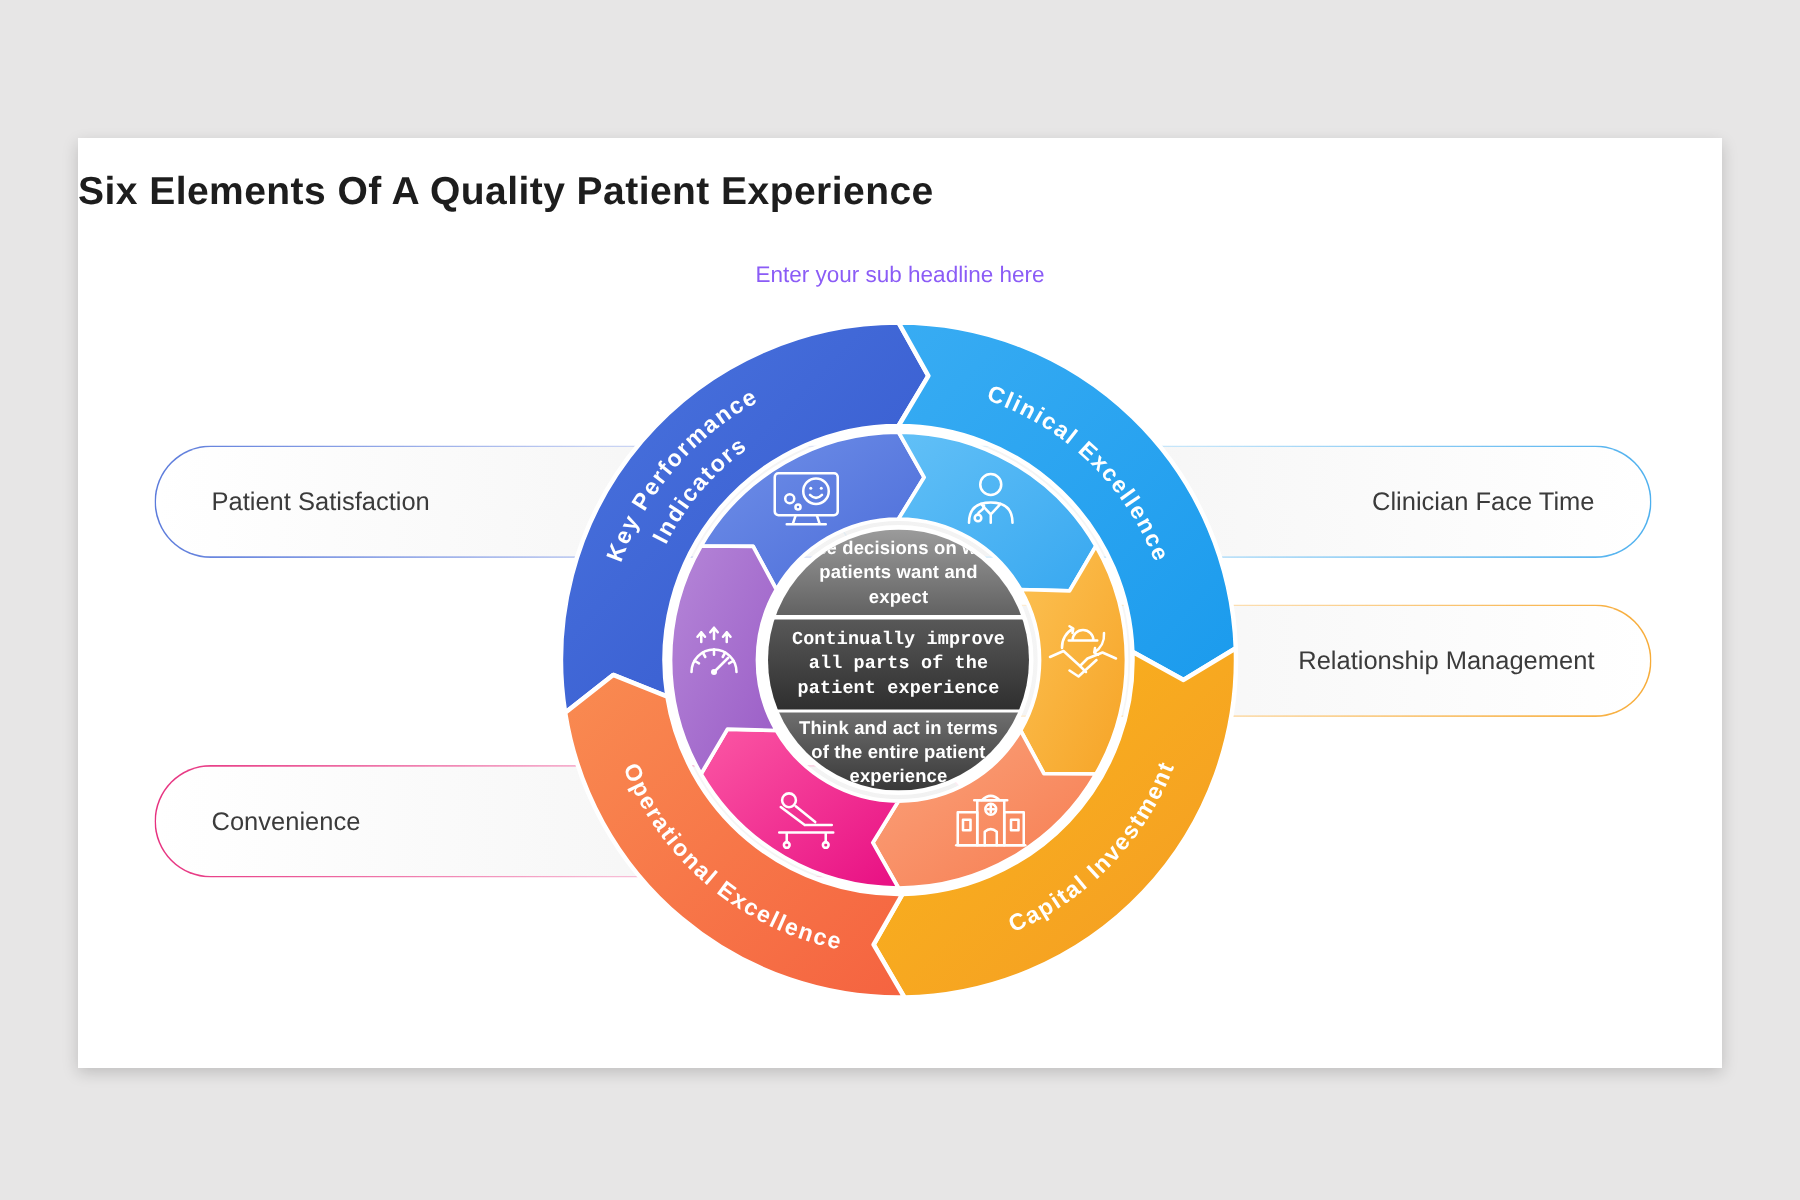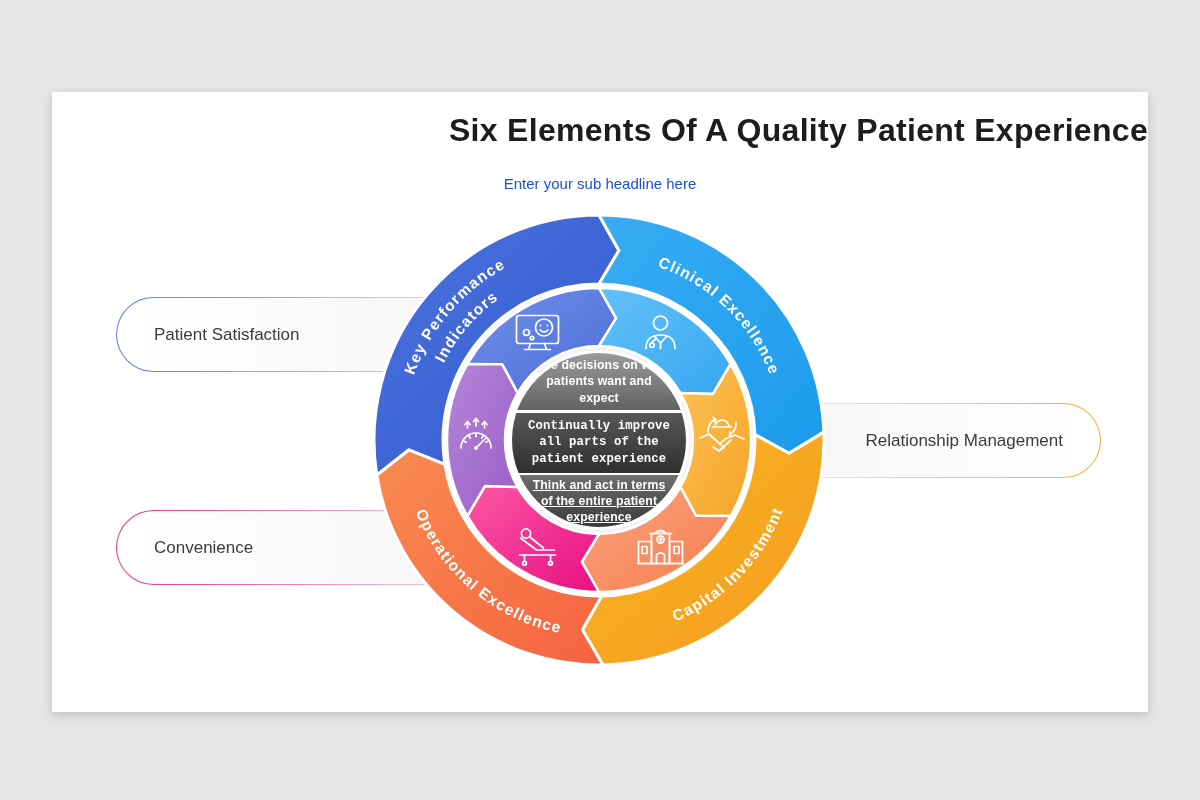--- a/index.html
+++ b/index.html
@@ -1,51 +1,54 @@
 <!DOCTYPE html>
 <html><head>
 <meta charset="utf-8">
 <style>
   html,body{margin:0;padding:0;background:#e7e6e6;}
   .stage{position:relative;width:1200px;height:800px;background:#e7e6e6;overflow:hidden;
          font-family:"Liberation Sans",sans-serif;}
   .slide{position:absolute;left:52px;top:92px;width:1096px;height:620px;background:#ffffff;
          box-shadow:0 3px 10px rgba(0,0,0,0.18);}
-  .title{position:absolute;top:20px;left:0;width:100%;text-align:right;font-size:32px;
+  .title{position:absolute;top:20px;left:0;width:100%;text-align:left;font-size:26px;
          font-weight:600;color:#1d1d1d;letter-spacing:0.3px;}
   .subtitle{position:absolute;top:83px;left:0;width:100%;text-align:center;font-size:15px;
-         font-weight:500;color:#1d4ed8;}
+         font-weight:500;color:#8b5cf6;}
   .pill{position:absolute;width:545px;height:75px;border-radius:38px;border:1.6px solid transparent;
         display:flex;align-items:center;font-size:17px;color:#3b3b3b;z-index:1;box-sizing:border-box;}
-  .pill-left{left:64px;padding-left:37px;}
+  .pill-left{left:51px;padding-left:37px;}
   .pill-right{left:504px;justify-content:flex-end;padding-right:37px;}
   .row0{top:205px;} .row1{top:311px;} .row2{top:418px;}
   .wheel{position:absolute;left:317px;top:118px;width:460px;height:460px;z-index:2;}
   .center-disc{position:absolute;left:457px;top:258px;width:180px;height:180px;border-radius:50%;
         background:#ffffff;border:3px solid #ffffff;overflow:hidden;display:flex;flex-direction:column;
         gap:2.5px;z-index:3;box-sizing:border-box;}
   .band{color:#ffffff;font-weight:bold;font-size:12.3px;line-height:1.32;letter-spacing:0.1px;
         display:flex;align-items:center;justify-content:center;text-align:center;box-sizing:border-box;}
   .band1{height:57px;background:linear-gradient(#9b9b9b,#626262);padding:0 16px;}
   .band2{height:60px;background:linear-gradient(#585858,#2f2f2f);padding:0 2px;font-family:Liberation Mono, monospace;}
-  .band3{flex:1;background:linear-gradient(#6e6e6e,#383838);padding:0 13px;text-decoration:underline;}
+  .band3{flex:1;background:linear-gradient(#6e6e6e,#383838);padding:0 13px;}
 </style>
 </head>
 <body>
 
 <div class="stage">
   <div class="slide">
     <div class="title">Six Elements Of A Quality Patient Experience</div>
     <div class="subtitle">Enter your sub headline here</div>
 
     <div class="pill pill-left row0" style="background: linear-gradient(90deg, rgb(255, 255, 255) 0%, rgb(241, 241, 241) 100%) padding-box padding-box, linear-gradient(90deg, rgba(68, 104, 214, 0.88) 0%, rgba(68, 104, 214, 0.3) 55%, rgba(68, 104, 214, 0.08) 100%) border-box border-box;">
       <span>Patient Satisfaction</span>
     </div>
     <div class="pill pill-left row2" style="background: linear-gradient(90deg, rgb(255, 255, 255) 0%, rgb(241, 241, 241) 100%) padding-box padding-box, linear-gradient(90deg, rgba(227, 20, 109, 0.88) 0%, rgba(227, 20, 109, 0.3) 55%, rgba(227, 20, 109, 0.08) 100%) border-box border-box; text-align: center;">
       <span>Convenience</span>
+    </div>
+    <div class="pill pill-right row0" style="background: linear-gradient(270deg, rgb(255, 255, 255) 0%, rgb(241, 241, 241) 100%) padding-box padding-box, linear-gradient(270deg, rgba(53, 165, 236, 0.88) 0%, rgba(53, 165, 236, 0.3) 55%, rgba(53, 165, 236, 0.08) 100%) border-box border-box;">
+      <span>Clinician Face Time</span>
     </div>
     <div class="pill pill-right row1" style="background: linear-gradient(270deg, rgb(255, 255, 255) 0%, rgb(241, 241, 241) 100%) padding-box padding-box, linear-gradient(270deg, rgba(246, 160, 28, 0.88) 0%, rgba(246, 160, 28, 0.3) 55%, rgba(246, 160, 28, 0.08) 100%) border-box border-box;">
       <span>Relationship Management</span>
     </div>
 
     <svg class="wheel" viewBox="-230 -230 460 460" xmlns="http://www.w3.org/2000/svg">
         <defs>
           <linearGradient id="og0" x1="0" y1="0" x2="1" y2="1">
             <stop offset="0" stop-color="#4a74de"></stop>
             <stop offset="1" stop-color="#3457cd"></stop>

